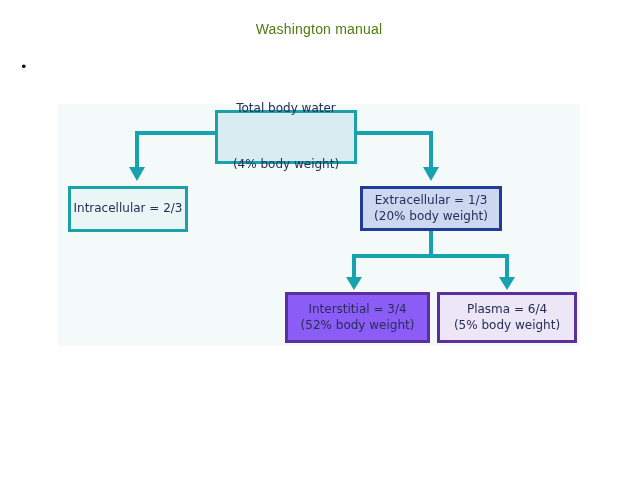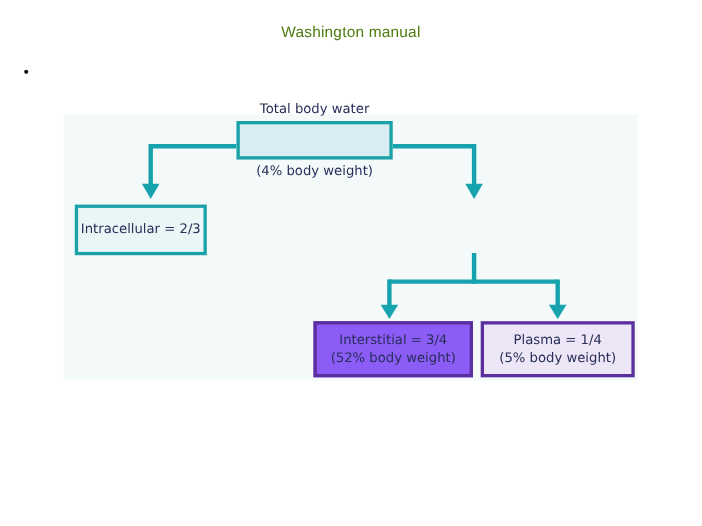--- a/index.html
+++ b/index.html
@@ -57,21 +57,21 @@
     flex-direction: column;
     justify-content: center;
     align-items: center;
     text-align: center;
     font-size: 12px;
     line-height: 1.3;
     color: #272e58;
   }
   .node .line { white-space: nowrap; }
   .node-total {
-    left: 215px; top: 110px; width: 142px; height: 35px;
+    left: 215px; top: 110px; width: 142px; height: 54px;
     border: 3px solid #1aa2a8;
     background: #d8ecf2;
     gap: 40px;
   }
   .node-intracellular {
     left: 68px; top: 186px; width: 120px; height: 46px;
     border: 3px solid #1aa2a8;
     background: #eaf6f6;
   }
   .node-extracellular {
@@ -126,24 +126,28 @@
 
   <div class="node node-total">
     <div class="line">Total body water</div>
     <div class="line">(4% body weight)</div>
   </div>
 
   <div class="node node-intracellular">
     <div class="line">Intracellular = 2/3</div>
   </div>
 
+  <div class="node node-extracellular">
+    <div class="line">Extracellular = 1/3</div>
+    <div class="line">(20% body weight)</div>
+  </div>
 
   <div class="node node-interstitial">
     <div class="line">Interstitial = 3/4</div>
     <div class="line">(52% body weight)</div>
   </div>
 
   <div class="node node-plasma">
-    <div class="line">Plasma = 1/4</div>
+    <div class="line">Plasma = 6/4</div>
     <div class="line">(5% body weight)</div>
   </div>
 
 </div>
 
 </body></html>

